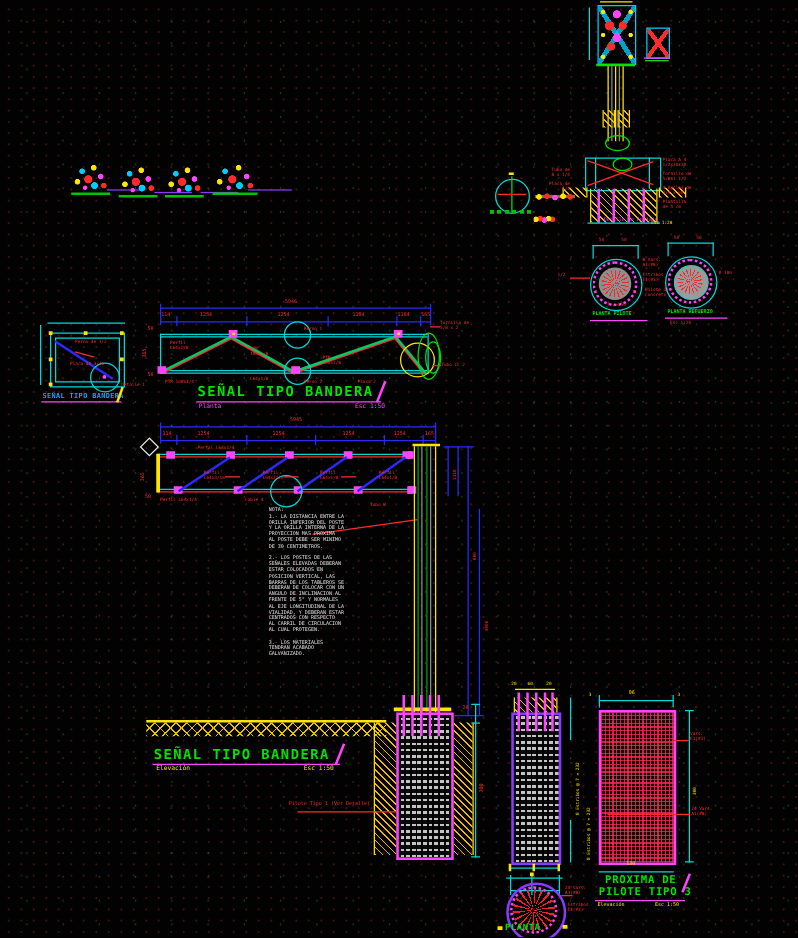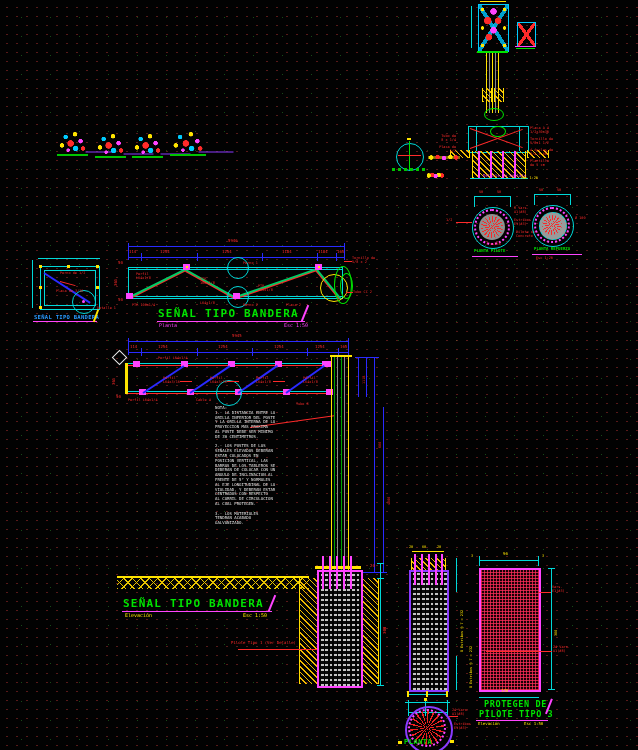--- a/index.html
+++ b/index.html
@@ -417,21 +417,21 @@
   <div class="tx yel f3 rot" style="left:554px;top:636px">300</div>
   <div class="c bg-cyn" style="left:479px;top:697px;width:60px;height:1px"></div>
   <div class="tx yel f4" style="left:501px;top:689px">130</div>
   <div class="tx yel f3 rot" style="left:469px;top:688px">8 Estribos @ 7 = 232</div>
   <div class="c bg-red" style="left:539px;top:592px;width:12px;height:1px"></div>
   <div class="tx red f3" style="left:552px;top:585px">Vars.
 E1(#3)</div>
   <div class="c bg-red" style="left:486px;top:651px;width:66px;height:1px"></div>
   <div class="tx red f3" style="left:553px;top:645px">24 Vars.
 A1(#8)</div>
-  <div class="tx title2" style="left:484px;top:700px">PROTEGEN DE</div>
+  <div class="tx title2" style="left:484px;top:700px">PROXIMA DE</div>
   <div class="tx title2" style="left:479px;top:710px">PILOTE TIPO 3</div>
   <div class="c bg-mag" style="left:476px;top:720px;width:72px;height:1px"></div>
   <div class="c bg-mag diag" style="left:548px;top:698px;width:2px;height:16px;transform:rotate(22deg)"></div>
   <div class="tx yel f4" style="left:478px;top:722px">Elevación</div>
   <div class="tx yel f4" style="left:524px;top:722px">Esc 1:50</div>
 
   <div class="c bg-cyn" style="left:408px;top:700px;width:1px;height:16px"></div>
   <div class="c bg-cyn" style="left:425px;top:700px;width:1px;height:16px"></div>
   <div class="c bg-cyn" style="left:447px;top:700px;width:1px;height:16px"></div>
   <div class="c bg-cyn" style="left:405px;top:702px;width:45px;height:1px"></div>

